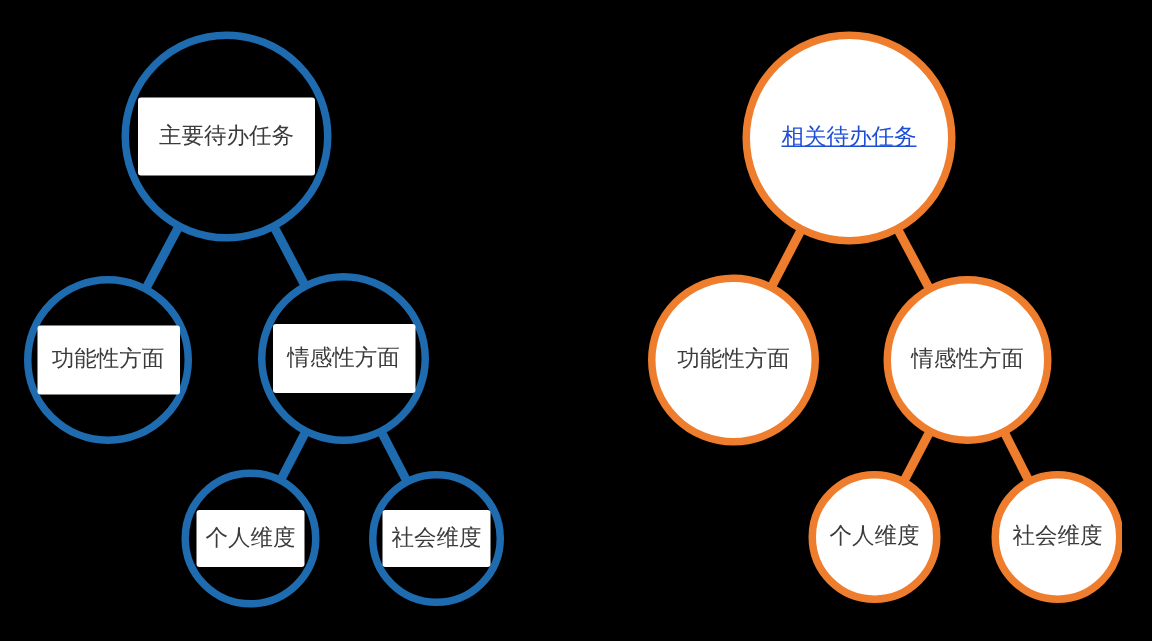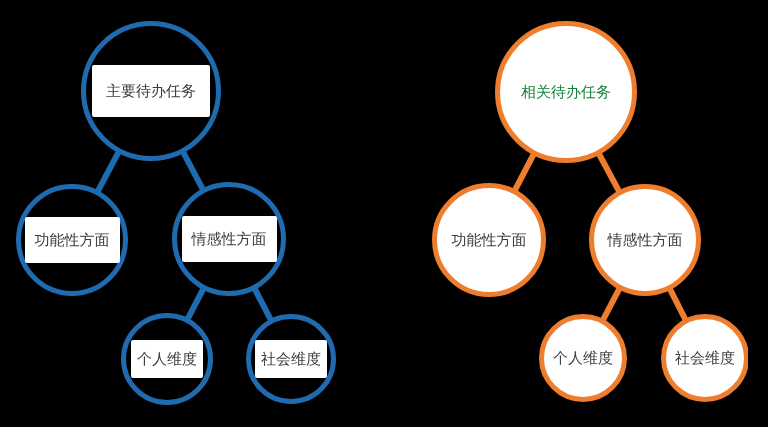--- a/index.html
+++ b/index.html
@@ -61,21 +61,21 @@
     <div class="node" style="left: 172px; top: 182px; width: 114px; height: 114px; border: 5px solid rgb(30, 107, 176); background: transparent;">
       <div class="label" style="background: rgb(255, 255, 255); padding: 13px 10px; color: rgb(59, 59, 59);">情感性方面</div>
     </div>
     <div class="node" style="left: 121px; top: 313px; width: 92px; height: 92px; border: 5px solid rgb(30, 107, 176); background: transparent;">
       <div class="label" style="background: rgb(255, 255, 255); padding: 9px 6px; color: rgb(59, 59, 59);">个人维度</div>
     </div>
     <div class="node" style="left: 246px; top: 314px; width: 90px; height: 90px; border: 5px solid rgb(30, 107, 176); background: transparent;">
       <div class="label" style="background: rgb(255, 255, 255); padding: 9px 6px; color: rgb(59, 59, 59);">社会维度</div>
     </div>
     <div class="node" style="left: 495px; top: 21px; width: 142px; height: 142px; border: 5px solid rgb(238, 125, 46); background: rgb(255, 255, 255);">
-      <div class="label" style="background: transparent; padding: 16px 14px; color: #15803d;">相关待办任务</div>
+      <div class="label" style="background: transparent; padding: 16px 14px; color: #1d4ed8; text-decoration: underline;">相关待办任务</div>
     </div>
     <div class="node" style="left: 432px; top: 183px; width: 114px; height: 114px; border: 5px solid rgb(238, 125, 46); background: rgb(255, 255, 255);">
       <div class="label" style="background: transparent; padding: 13px 10px; color: rgb(59, 59, 59);">功能性方面</div>
     </div>
     <div class="node" style="left: 589px; top: 184px; width: 112px; height: 112px; border: 5px solid rgb(238, 125, 46); background: rgb(255, 255, 255);">
       <div class="label" style="background: transparent; padding: 13px 10px; color: rgb(59, 59, 59);">情感性方面</div>
     </div>
     <div class="node" style="left: 539px; top: 314px; width: 88px; height: 88px; border: 5px solid rgb(238, 125, 46); background: rgb(255, 255, 255);">
       <div class="label" style="background: transparent; padding: 9px 6px; color: rgb(59, 59, 59);">个人维度</div>
     </div>

